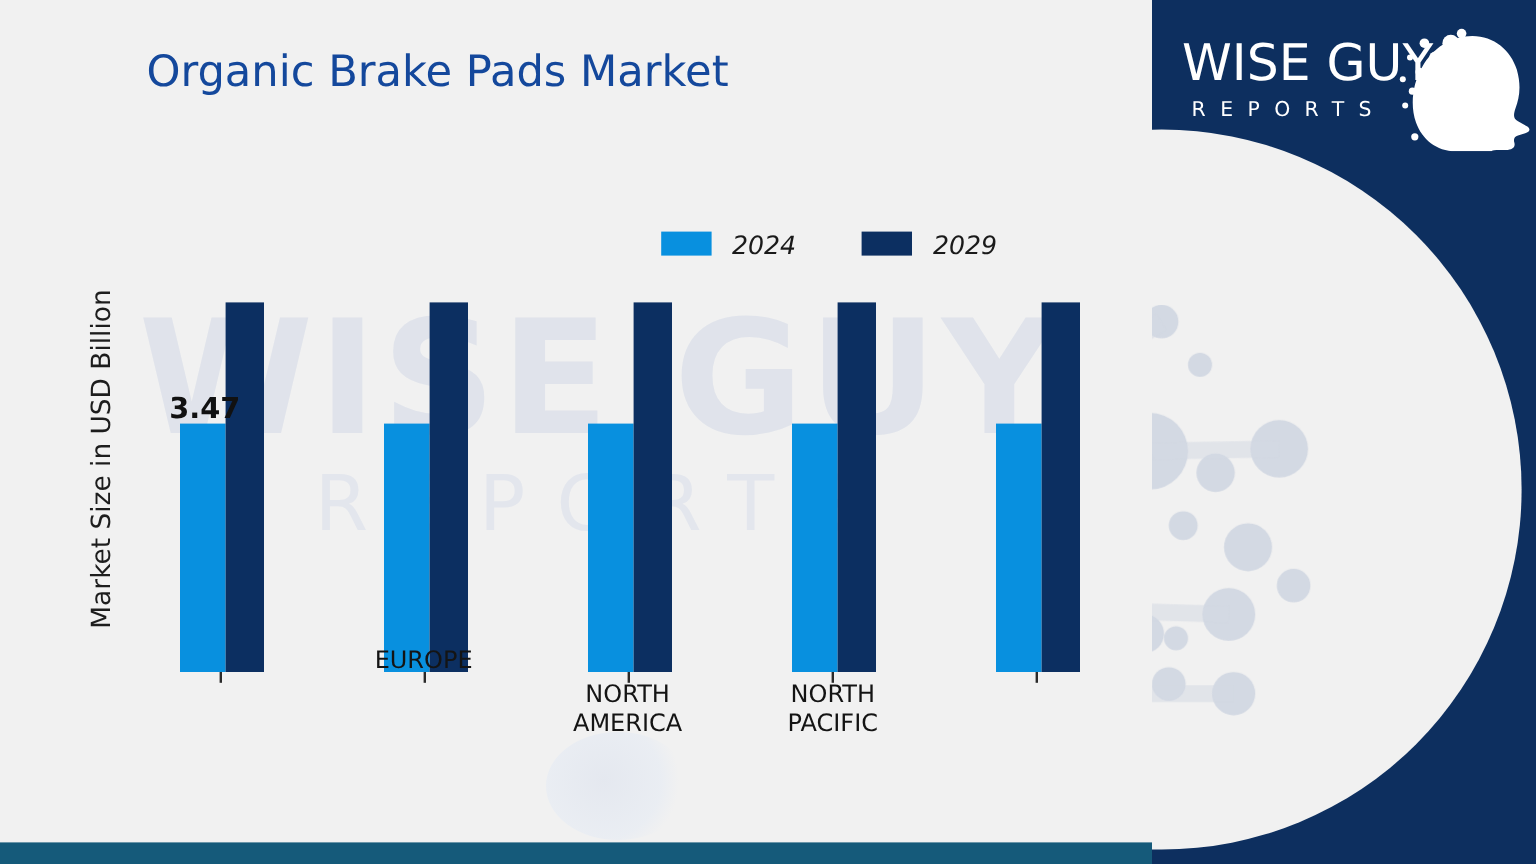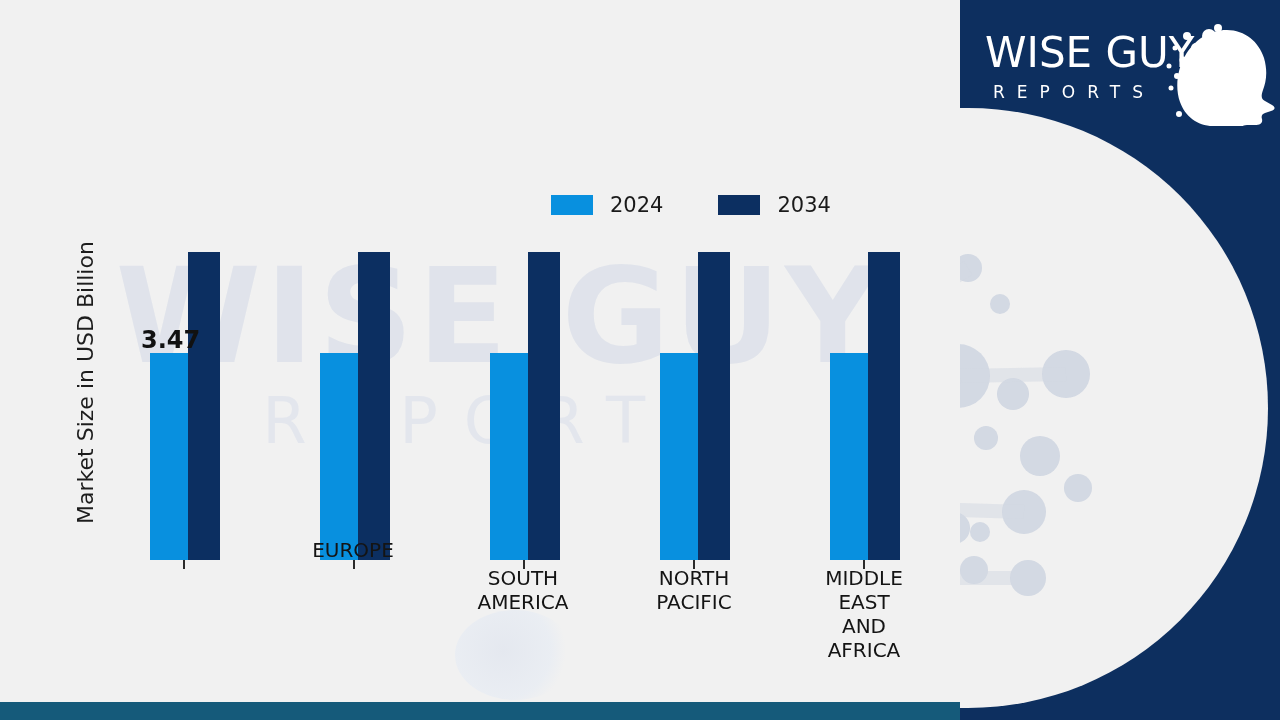--- a/index.html
+++ b/index.html
@@ -93,21 +93,21 @@
     position:absolute;left:-105px;top:370px;width:380px;
     transform:rotate(-90deg);transform-origin:center center;
     text-align:center;
     font-size:22px;color:#1d1d1d;font-family:"DejaVu Sans", sans-serif;
     white-space:nowrap;
   }
 
   .legend{
     position:absolute;left:551px;top:193px;display:flex;align-items:center;gap:0;
   }
-  .legend-item{display:flex;align-items:center;}
+  .legend-item{display:flex;align-items:flex-start;font-style:italic;}
   .legend-swatch{width:42px;height:20px;display:block;}
   .legend-text{
     font-size:21px;color:#1a1a1a;margin-left:17px;margin-right:55px;
     font-family:"DejaVu Sans", sans-serif;
   }
   .legend-item:last-child .legend-text{margin-right:0;}
 
   .plot{
     position:absolute;left:0;top:0;width:960px;height:720px;
   }
@@ -130,33 +130,34 @@
 <body>
 
 <div id="stage">
 
   <div class="watermark">
     <div class="wm-line1">WISE GUY</div>
     <div class="wm-line2">REPORTS</div>
     <div class="wm-blob"></div>
   </div>
 
+  <div class="title">Organic Brake Pads Market</div>
 
   <div class="chart-area">
 
     <div class="y-axis-label">Market Size in USD Billion</div>
 
     <div class="legend">
       <div class="legend-item">
         <span class="legend-swatch" style="background:#0890df"></span>
         <span class="legend-text">2024</span>
       </div>
       <div class="legend-item">
         <span class="legend-swatch" style="background:#0c2f61"></span>
-        <span class="legend-text">2034</span>
+        <span class="legend-text">2029</span>
       </div>
     </div>
 
     <div class="plot">
 
       <div class="bars" style="left:150px;">
         <span class="bar" style="width:38px;height:207px;background:#0890df;"></span>
         <span class="bar" style="width:32px;height:308px;background:#0c2f61;"></span>
       </div>
       <div class="bar-value" style="left:141px;top:326px;">3.47</div>
@@ -167,35 +168,34 @@
         <span class="bar" style="width:32px;height:308px;background:#0c2f61;"></span>
       </div>
       <div class="tick" style="left:353px;top:560px;"></div>
       <div class="cat-label" style="left:278px;top:538px;width:150px;">EUROPE</div>
 
       <div class="bars" style="left:490px;">
         <span class="bar" style="width:38px;height:207px;background:#0890df;"></span>
         <span class="bar" style="width:32px;height:308px;background:#0c2f61;"></span>
       </div>
       <div class="tick" style="left:523px;top:560px;"></div>
-      <div class="cat-label" style="left:448px;top:566px;width:150px;">SOUTH AMERICA</div>
+      <div class="cat-label" style="left:448px;top:566px;width:150px;">NORTH AMERICA</div>
 
       <div class="bars" style="left:660px;">
         <span class="bar" style="width:38px;height:207px;background:#0890df;"></span>
         <span class="bar" style="width:32px;height:308px;background:#0c2f61;"></span>
       </div>
       <div class="tick" style="left:693px;top:560px;"></div>
       <div class="cat-label" style="left:624px;top:566px;width:140px;">NORTH PACIFIC</div>
 
       <div class="bars" style="left:830px;">
         <span class="bar" style="width:38px;height:207px;background:#0890df;"></span>
         <span class="bar" style="width:32px;height:308px;background:#0c2f61;"></span>
       </div>
       <div class="tick" style="left:863px;top:560px;"></div>
-      <div class="cat-label" style="left:818px;top:566px;width:92px;">MIDDLE EAST AND AFRICA</div>
 
     </div>
   </div>
 
   <div class="bottom-bar"></div>
 
   <div class="right-panel">
 
     <div class="panel-head">
       <svg width="250" height="470" viewBox="0 0 250 470">

